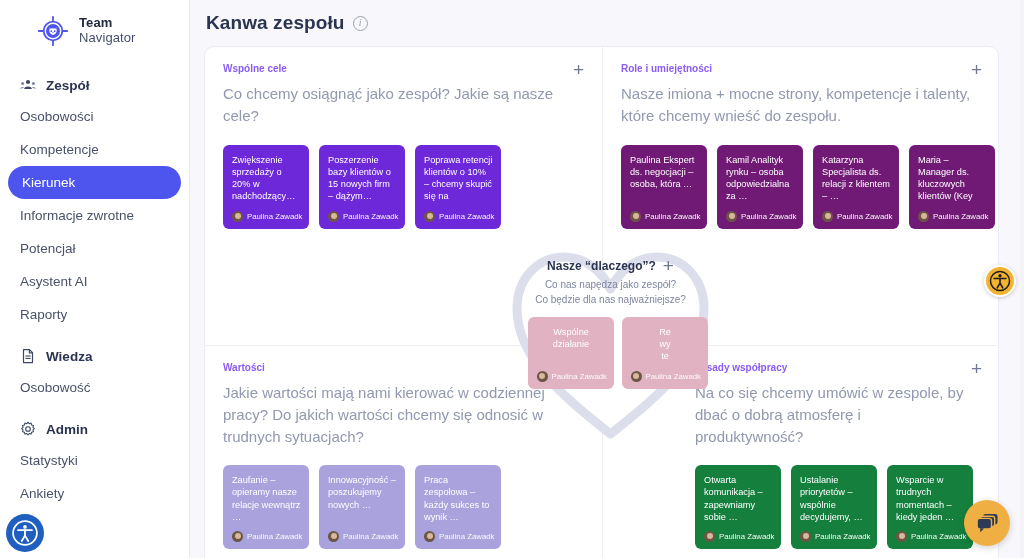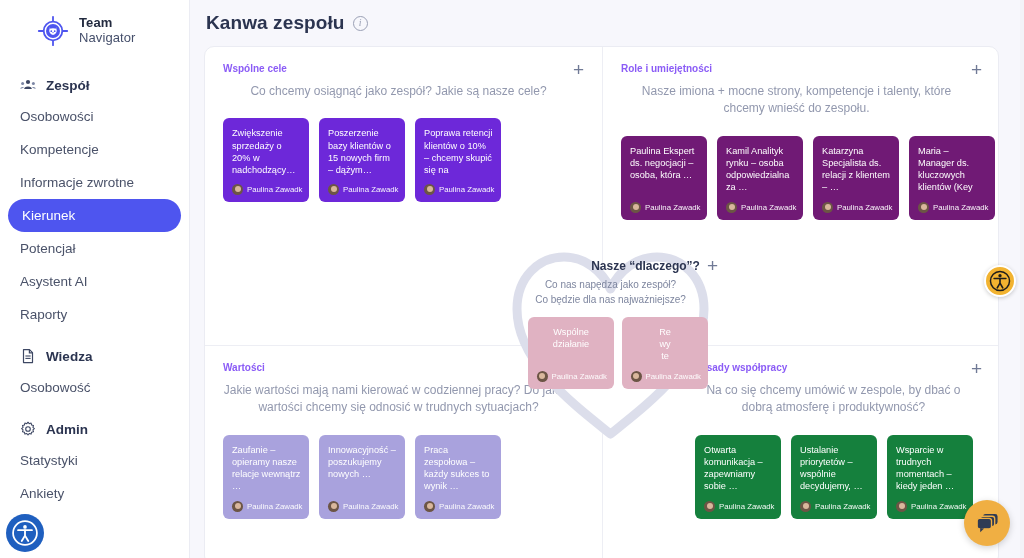--- a/index.html
+++ b/index.html
@@ -85,21 +85,21 @@
   .q-tr { left: 398px; top: 0; width: 397px; height: 298px; }
   .q-bl { left: 0;   top: 299px; width: 397px; height: 221px; }
   .q-br { left: 398px; top: 299px; width: 397px; height: 221px; }
 
   .q-head { display: flex; align-items: flex-start; justify-content: space-between; padding: 16px 18px 0 18px; }
   .q-title { font-size: 10px; font-weight: 700; color: #8b5cf6; }
   .q-plus {
     font-size: 19px; color: #707a96; line-height: 14px; font-weight: 300;
     cursor: pointer; user-select: none;
   }
-  .q-sub { padding: 6px 28px 0 18px; font-size: 12px; line-height: 1.45; color: #9298ae; text-align: center; }
+  .q-sub { padding: 6px 28px 0 18px; font-size: 15px; line-height: 1.45; color: #9298ae; }
 
   .cards { display: flex; gap: 10px; padding: 18px 0 0 18px; }
   .card {
     width: 86px; height: 84px;
     border-radius: 6px;
     padding: 9px 8px 7px 9px;
     display: flex; flex-direction: column; justify-content: space-between;
     overflow: hidden; flex: 0 0 86px;
     color: #ffffff;
   }
@@ -127,21 +127,21 @@
   
   .heart-wrap {
     position: absolute; left: 298px; top: 182px;
     width: 215px; height: 216px; pointer-events: none;
   }
   .heart-wrap svg { display: block; }
   .heart-content {
     position: absolute; left: 298px; top: 212px; width: 215px; height: 190px;
     text-align: center;
   }
-  .heart-title-row { display: flex; align-items: center; justify-content: flex-end; gap: 7px; }
+  .heart-title-row { display: flex; align-items: center; justify-content: center; gap: 7px; }
   .heart-title { font-size: 12px; font-weight: 700; color: #2b3450; }
   .heart-sub { margin-top: 5px; font-size: 10px; line-height: 1.45; color: #7e869f; }
   .heart-cards { display: flex; gap: 8px; justify-content: center; margin-top: 10px; padding-left: 14px; }
   .heart-cards .card { width: 86px; height: 72px; flex: 0 0 86px; }
 
   
   .fab-a11y {
     position: absolute; right: 8px; top: 265px;
     width: 32px; height: 32px; border-radius: 50%;
     background: #f2b330; border: 2px solid #ffffff;
@@ -197,22 +197,22 @@
             <circle cx="2.6" cy="6.4" r="1.5" fill="#7b86a4"></circle>
             <path d="M0.3 12 q0 -1.9 2.3 -1.9 q1 0 1.6 0.4 Z" fill="#7b86a4"></path>
             <circle cx="13.4" cy="6.4" r="1.5" fill="#7b86a4"></circle>
             <path d="M15.7 12 q0 -1.9 -2.3 -1.9 q-1 0 -1.6 0.4 Z" fill="#7b86a4"></path>
           </svg>
         </span>
         <span>Zespół</span>
       </div>
       <div class="nav-item">Osobowości</div>
       <div class="nav-item">Kompetencje</div>
+      <div class="nav-item active">Kierunek</div>
       <div class="nav-item">Informacje zwrotne</div>
-      <div class="nav-item active">Kierunek</div>
       <div class="nav-item">Potencjał</div>
       <div class="nav-item">Asystent AI</div>
       <div class="nav-item">Raporty</div>
 
       <div class="nav-gap"></div>
 
       <div class="nav-group-head">
         <span class="ico">
           <svg viewBox="0 0 16 16" width="16" height="16" aria-hidden="true">
             <path d="M3.5 1.6 h6 l3 3 v10 h-9 Z" fill="none" stroke="#3d4763" stroke-width="1.2" stroke-linejoin="round"></path>

